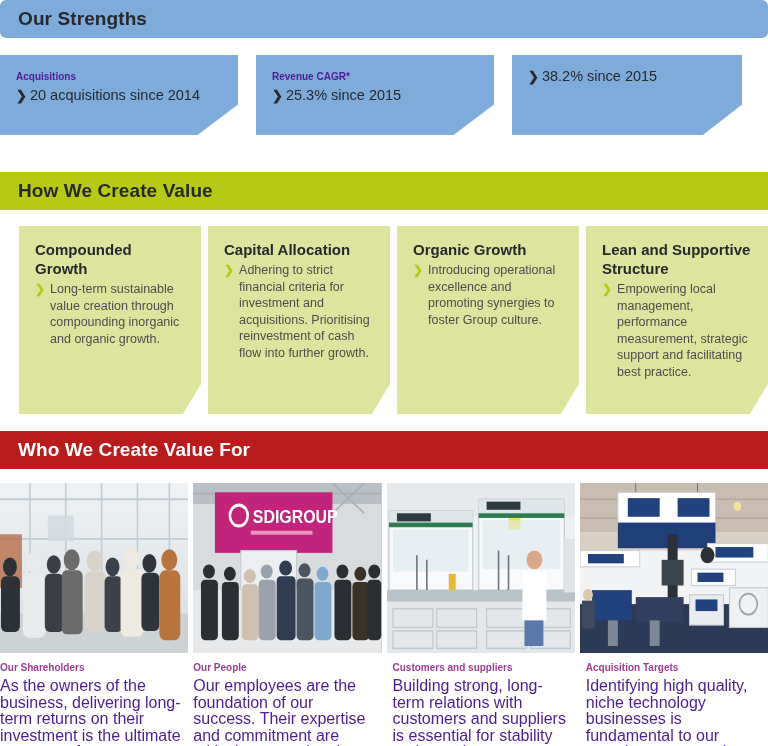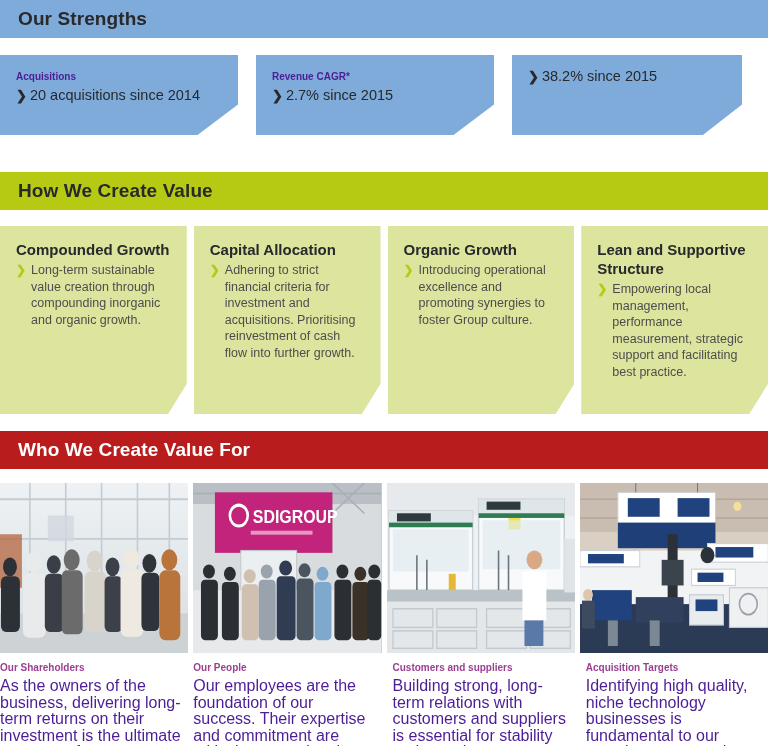--- a/index.html
+++ b/index.html
@@ -20,21 +20,21 @@
   .banner {
     box-sizing: border-box;
     height: 38px;
     display: flex;
     align-items: center;
     padding-left: 18px;
     font-size: 19px;
     font-weight: bold;
     letter-spacing: 0.1px;
   }
-  .banner-blue   { background: #7fabdb; color: #27292b; }
+  .banner-blue   { background: #7fabdb; color: #27292b; border-radius: 6px; }
   .banner-green  { background: #b6ca14; color: #27292b; }
   .banner-purple { background: #b91c1c; color: #ffffff; }
 
   
   .strengths-row {
     display: flex;
     gap: 18px;
     padding: 17px 0 0 0;
     height: 96px;
     box-sizing: content-box;
@@ -70,20 +70,21 @@
     margin-right: 3px;
     line-height: 19px;
     flex: 0 0 auto;
   }
 
   
   .value-row {
     display: flex;
     gap: 7px;
     padding-top: 16px;
+    margin-left: 19px;
   }
   .value-card {
     position: relative;
     background: #dde49e;
     width: 187px;
     height: 188px;
     box-sizing: border-box;
     padding: 14px 16px 0 16px;
     -webkit-clip-path: polygon(0 0, 100% 0, 100% 84%, 90% 100%, 0 100%);
     clip-path: polygon(0 0, 100% 0, 100% 84%, 90% 100%, 0 100%);
@@ -159,21 +160,21 @@
     <div class="strength-body">
       <span class="chev-dark">❯</span>
       <span>20 acquisitions since 2014</span>
     </div>
   </div>
 
   <div class="strength-card">
     <div class="strength-title">Revenue CAGR*</div>
     <div class="strength-body">
       <span class="chev-dark">❯</span>
-      <span>2.7% since 2015</span>
+      <span>25.3% since 2015</span>
     </div>
   </div>
 
   <div class="strength-card">
     <div class="strength-body">
       <span class="chev-dark">❯</span>
       <span>38.2% since 2015</span>
     </div>
   </div>
 

